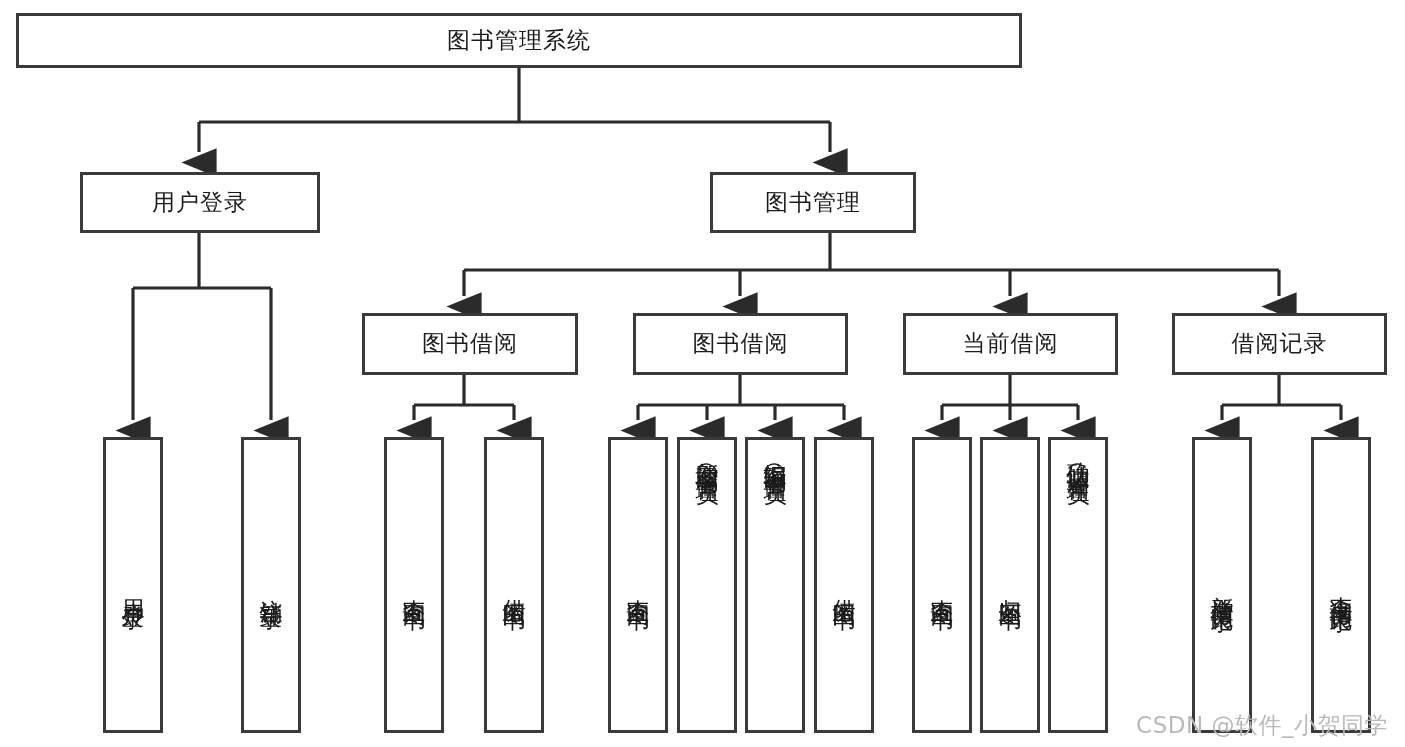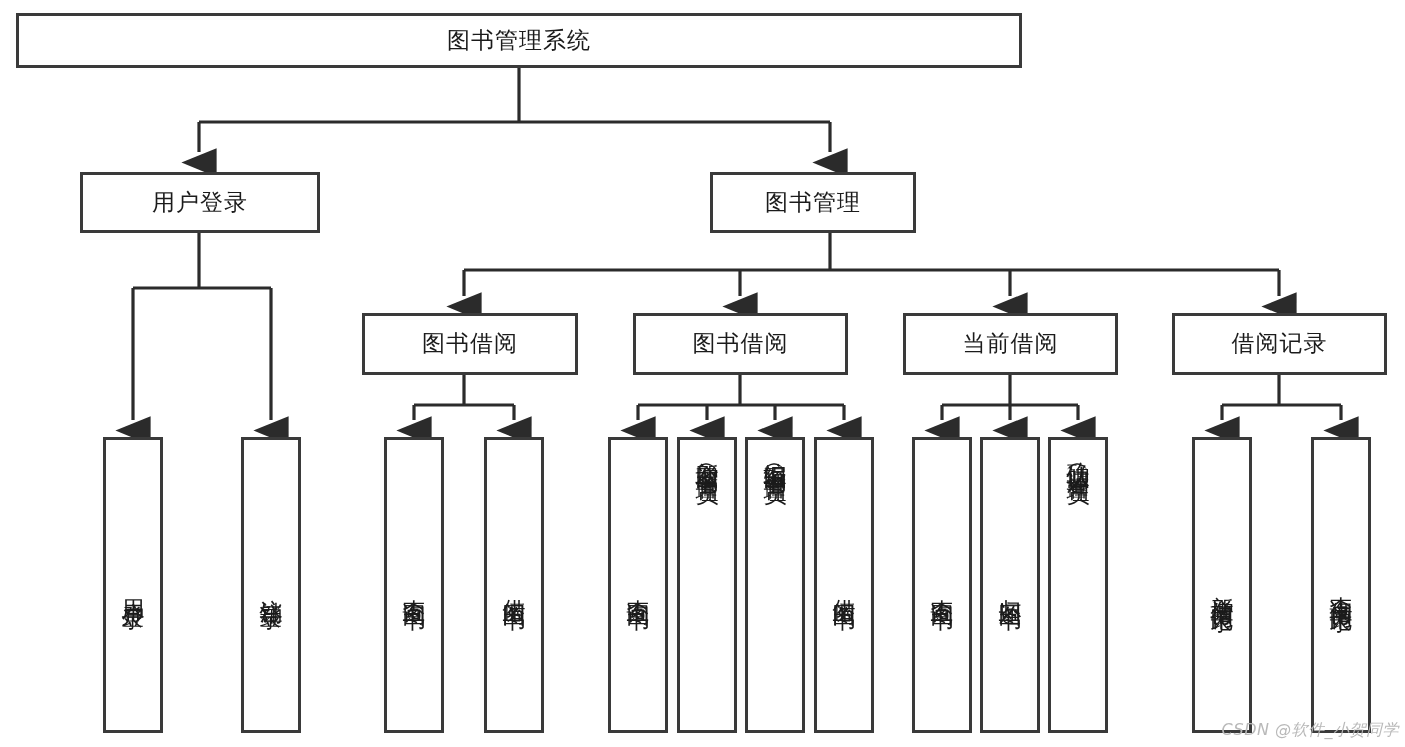--- a/index.html
+++ b/index.html
@@ -54,28 +54,27 @@
     letter-spacing: 3px;
     white-space: nowrap;
     color: #1b1b1b;
   }
   .vtext.centered {
     margin-top: auto;
     margin-bottom: auto;
   }
   #watermark {
     position: absolute;
-    right: 6px;
+    right: 17px;
     bottom: 6px;
-    font-size: 16px;
+    font-size: 23px;
     color: #b9b9b9;
     letter-spacing: 0.5px;
     user-select: none;
     white-space: nowrap;
-    font-style: italic;
   }
 </style>
 </head>
 <body>
 
 <div id="canvas">
 
   <svg id="edges" viewBox="0 0 1405 747">
     <defs>
       <marker id="arrow" markerWidth="9" markerHeight="11" refX="1.2" refY="5.5" orient="auto" markerUnits="strokeWidth">

